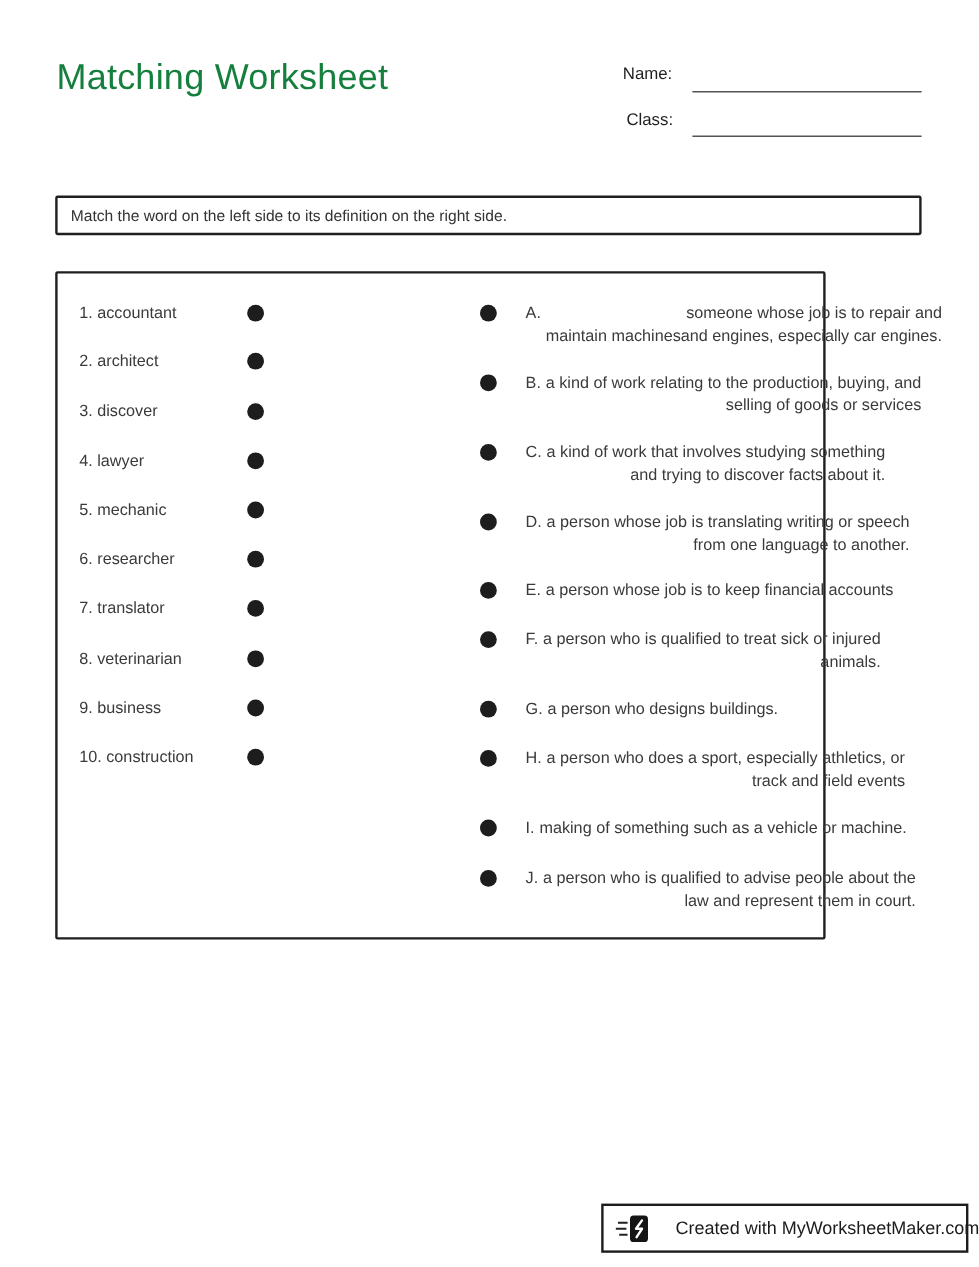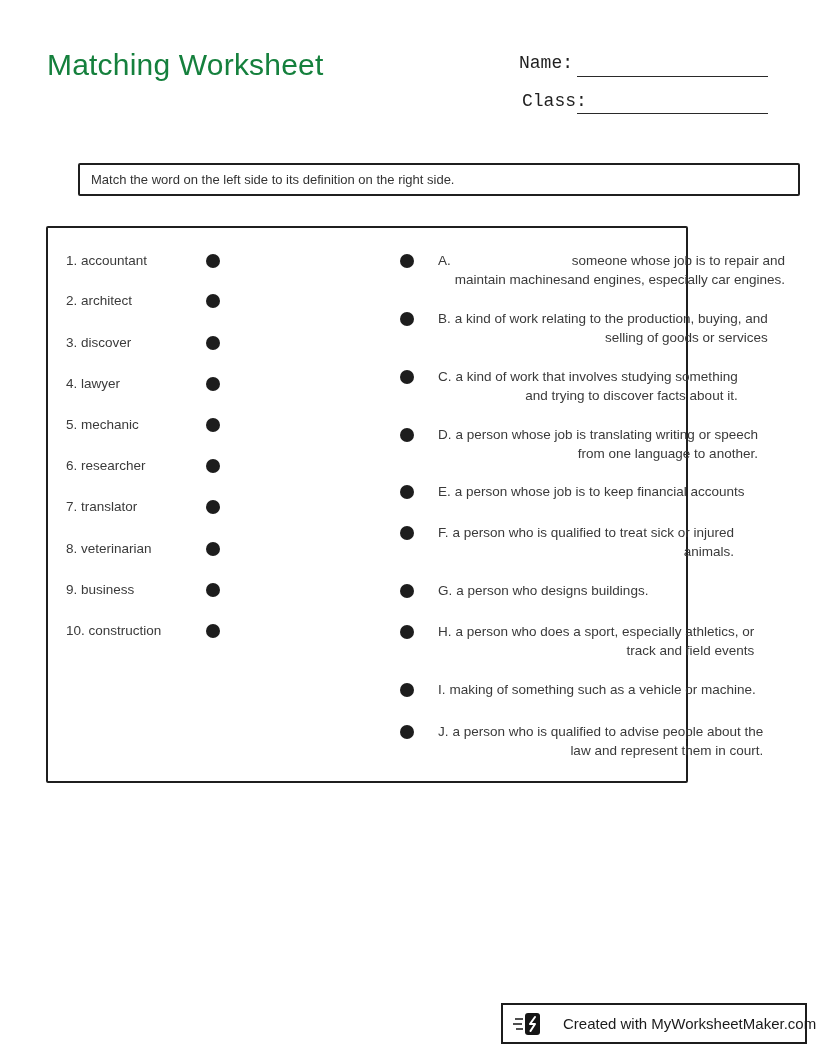--- a/index.html
+++ b/index.html
@@ -12,37 +12,37 @@
   }
   .page { position: absolute; inset: 0; overflow: hidden; }
 
   
   .title {
     position: absolute; left: 47px; top: 48px;
     font-size: 30px; font-weight: 400; color: #15803d; letter-spacing: 0.2px;
   }
   .hdr-label {
     position: absolute;
-    font-family: Liberation Mono, monospace;
-    font-size: 18px; color: #1f1f1f;
+    font-family: Liberation Sans, sans-serif;
+    font-size: 14px; color: #1f1f1f;
   }
   .name-label { left: 519px; top: 53px; }
   .class-label { left: 522px; top: 91px; }
   .hdr-line {
     position: absolute; width: 191px; height: 0;
     border-bottom: 1.6px solid #2a2a2a;
   }
   .name-line { left: 577px; top: 76px; }
   .class-line { left: 577px; top: 113px; }
 
   
   .instruction-box {
     position: absolute; left: 46px; top: 163px; width: 722px; height: 33px;
     border: 2px solid #1f1f1f; border-radius: 2px; box-sizing: border-box;
-    display: flex; align-items: center; background: #fff; margin-left: 32px;
+    display: flex; align-items: center; background: #fff;
   }
   .instruction-text { margin-left: 11px; font-size: 13px; color: #333; }
 
   
   .main-box {
     position: absolute; left: 46px; top: 226px; width: 642px; height: 557px;
     border: 2px solid #1f1f1f; border-radius: 2px; box-sizing: border-box;
     background: #fff;
   }
   .word-row { position: absolute; left: 18px; height: 18px; }

